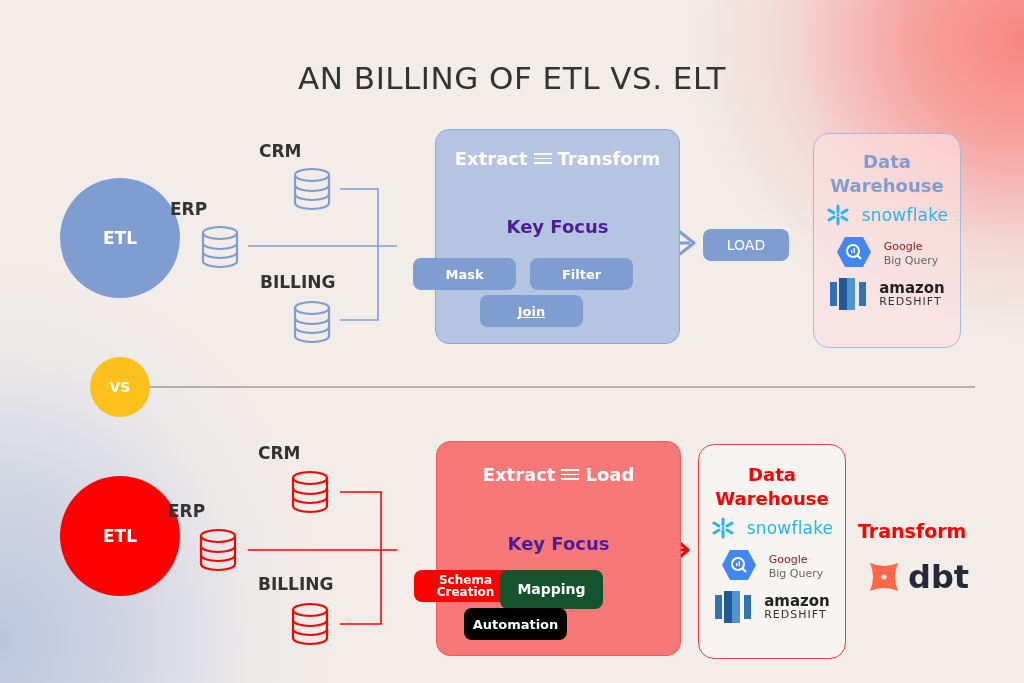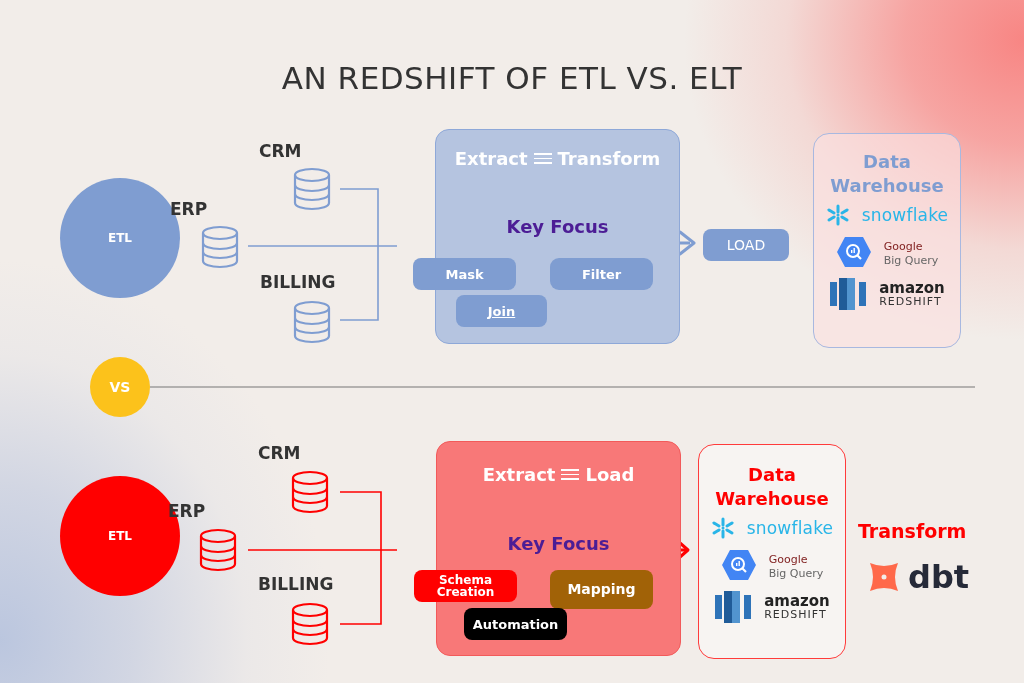--- a/index.html
+++ b/index.html
@@ -17,21 +17,21 @@
     background: radial-gradient(ellipse 330px 380px at 0px 640px, rgba(184,196,222,0.95) 0%, rgba(196,204,224,0.7) 40%, rgba(220,222,230,0.3) 75%, rgba(242,237,233,0) 100%);
   }
   .abs { position: absolute; }
   .title {
     left: 0; width: 1024px; top: 60px; text-align: center;
     font-size: 31px; letter-spacing: 0.5px; color: #333;
     font-weight: 400;
   }
   .circle {
     border-radius: 50%; display: flex; align-items: center; justify-content: center;
-    color: #fff; font-weight: bold; font-size: 12px;
+    color: #fff; font-weight: bold; font-size: 17px;
   }
   .src-label { font-size: 17px; font-weight: bold; color: #333; width: 100px; }
   .db-icon { width: 40px; height: 44px; }
   .box {
     border-radius: 14px; display: flex; flex-direction: column; align-items: center; margin-left: 39px;
   }
   .box-title { font-size: 18px; font-weight: bold; color: #fff; margin-top: 18px; display: flex; align-items: center; gap: 6px; }
   .box-title .eq { display: inline-flex; flex-direction: column; gap: 3px; width: 18px; }
   .box-title .eq i { display: block; height: 1.5px; background: #fff; }
   .focus-label { font-size: 18px; font-weight: bold; color: #4c1d95; }
@@ -49,21 +49,21 @@
   .bq-text { color: #666; font-size: 11px; line-height: 12px; }
   .amz-text { color: #222; font-size: 15px; font-weight: bold; line-height: 15px; }
   .rs-text { color: #333; font-size: 11px; letter-spacing: 1px; line-height: 12px; }
 </style>
 </head>
 <body>
 
 <div class="bg-layer bg-red"></div>
 <div class="bg-layer bg-blue"></div>
 
-<div class="abs title">AN REDSHIFT OF ETL VS. ELT</div>
+<div class="abs title">AN BILLING OF ETL VS. ELT</div>
 
 <svg class="abs" style="left:0;top:0;" width="1024" height="683">
 
   <g stroke="#7f9dd1" stroke-width="1.6" fill="none">
     <polyline points="340,189 378,189 378,320 340,320"></polyline>
     <line x1="248" y1="246" x2="397" y2="246"></line>
     <line x1="641" y1="243" x2="690" y2="243" stroke-width="3"></line>
     <polyline points="680,232 694,243 680,254" stroke-width="3" stroke-linecap="round" stroke-linejoin="round"></polyline>
   </g>
 
@@ -117,22 +117,22 @@
     <span class="eq">
         <i></i>
         <i></i>
         <i></i>
       </span>
     <span>Transform</span>
   </div>
   <div class="focus-label" style="margin-top:47px;">Key Focus</div>
 </div>
 <div class="abs chip" style="left:413px;top:258px;width:103px;height:32px;background:#7f9dd1;">Mask</div>
-<div class="abs chip" style="left:550px;top:258px;width:103px;height:32px;background:#7f9dd1;border-radius:9px;">Filter</div>
-<div class="abs chip" style="left:456px;top:295px;width:91px;height:32px;background:#7f9dd1;text-decoration:underline;">Join</div>
+<div class="abs chip" style="left:530px;top:258px;width:103px;height:32px;background:#7f9dd1;">Filter</div>
+<div class="abs chip" style="left:480px;top:295px;width:103px;height:32px;background:#7f9dd1;text-decoration:underline;">Join</div>
 
 <div class="abs chip" style="left:703px;top:229px;width:86px;height:32px;background:#7f9dd1;font-weight:normal;font-size:14px;">LOAD</div>
 
 <div class="abs wh-box" style="left:805px;top:133px;width:148px;height:215px;background:rgba(250,225,225,0.65);border:1.5px solid #a8b8e0;">
   <div class="wh-title" style="color:#7f9dd1;">Data Warehouse</div>
   <div class="logo-row" style="margin-top:6px;">
     <svg width="24" height="22" viewBox="0 0 24 22">
       <g stroke="#29b5e8" stroke-width="3" stroke-linecap="round">
         <line x1="12" y1="2" x2="12" y2="8"></line>
           <line x1="12" y1="14" x2="12" y2="20"></line>
@@ -216,21 +216,21 @@
     <span class="eq">
         <i></i>
         <i></i>
         <i></i>
       </span>
     <span>Load</span>
   </div>
   <div class="focus-label" style="margin-top:48px;">Key Focus</div>
 </div>
 <div class="abs chip" style="left:414px;top:570px;width:103px;height:32px;background:#ff0000;font-size:12px;line-height:12px;padding:0 14px;">Schema Creation</div>
-<div class="abs chip" style="left:550px;top:570px;width:103px;height:39px;background:#a16207;font-size:14px;">Mapping</div>
+<div class="abs chip" style="left:500px;top:570px;width:103px;height:39px;background:#14532d;font-size:14px;">Mapping</div>
 <div class="abs chip" style="left:464px;top:608px;width:103px;height:32px;background:#000000;text-align:right;">Automation</div>
 
 <div class="abs wh-box" style="left:690px;top:444px;width:148px;height:215px;background:#f7f4f2;border:1.5px solid #ff3b3b;">
   <div class="wh-title" style="color:#ff0000;margin-top:18px;">Data Warehouse</div>
   <div class="logo-row" style="margin-top:6px;">
     <svg width="24" height="22" viewBox="0 0 24 22">
       <g stroke="#29b5e8" stroke-width="3" stroke-linecap="round">
         <line x1="12" y1="2" x2="12" y2="8"></line>
           <line x1="12" y1="14" x2="12" y2="20"></line>
         <line x1="3" y1="6" x2="8" y2="9"></line>

